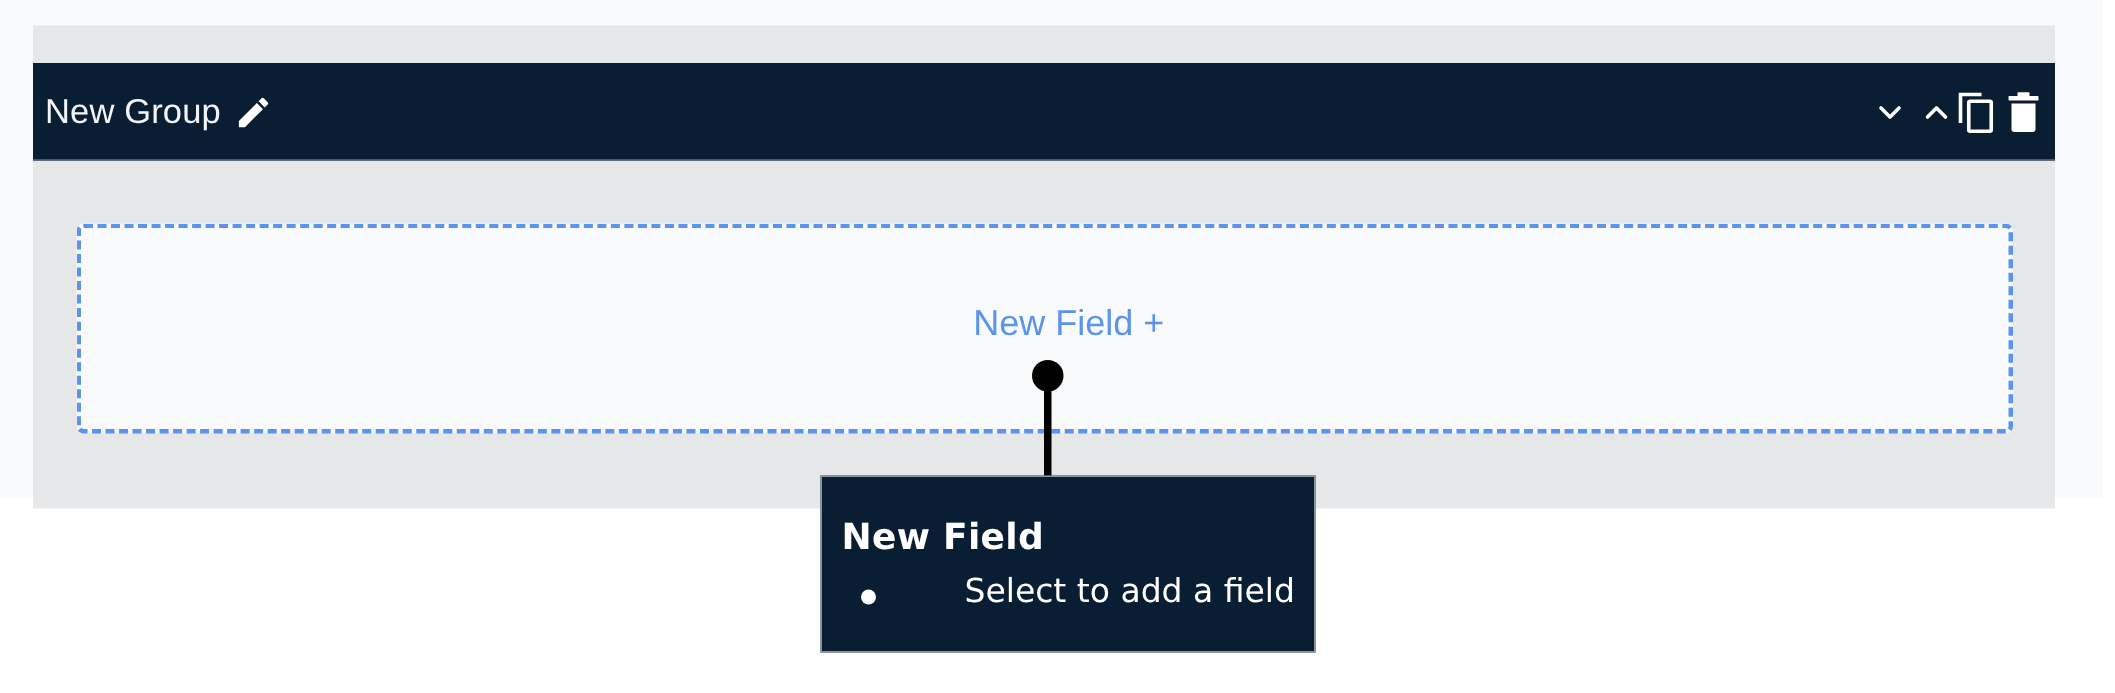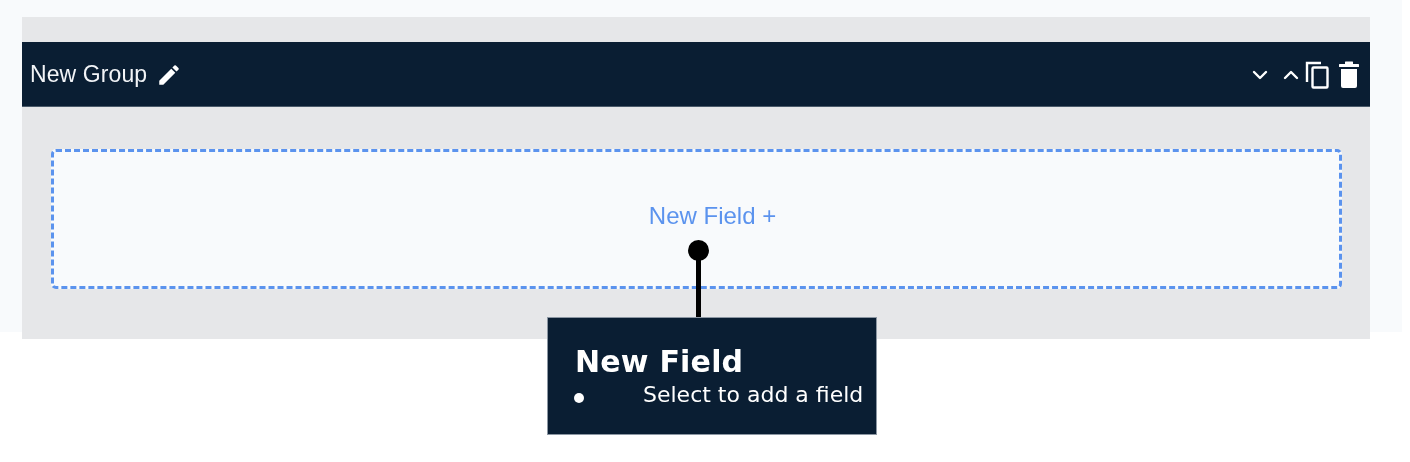--- a/index.html
+++ b/index.html
@@ -105,22 +105,22 @@
       left: 547px; top: 317px;
       width: 330px; height: 118px;
       background: #0a1e33;
       border: 1px solid #8c97a3;
       box-sizing: border-box;
       color: #ffffff;
       font-family: "DejaVu Sans", sans-serif;
     }
     .tooltip-title {
       position: absolute;
-      left: 27px; top: 26px;
-      font-size: 30px;
+      left: 13px; top: 26px;
+      font-size: 24px;
       font-weight: bold;
       letter-spacing: 0.2px;
     }
     .tooltip-list {
       position: absolute;
       left: 0; top: 62px;
       margin: 0;
       padding: 0;
       list-style: none;
     }

